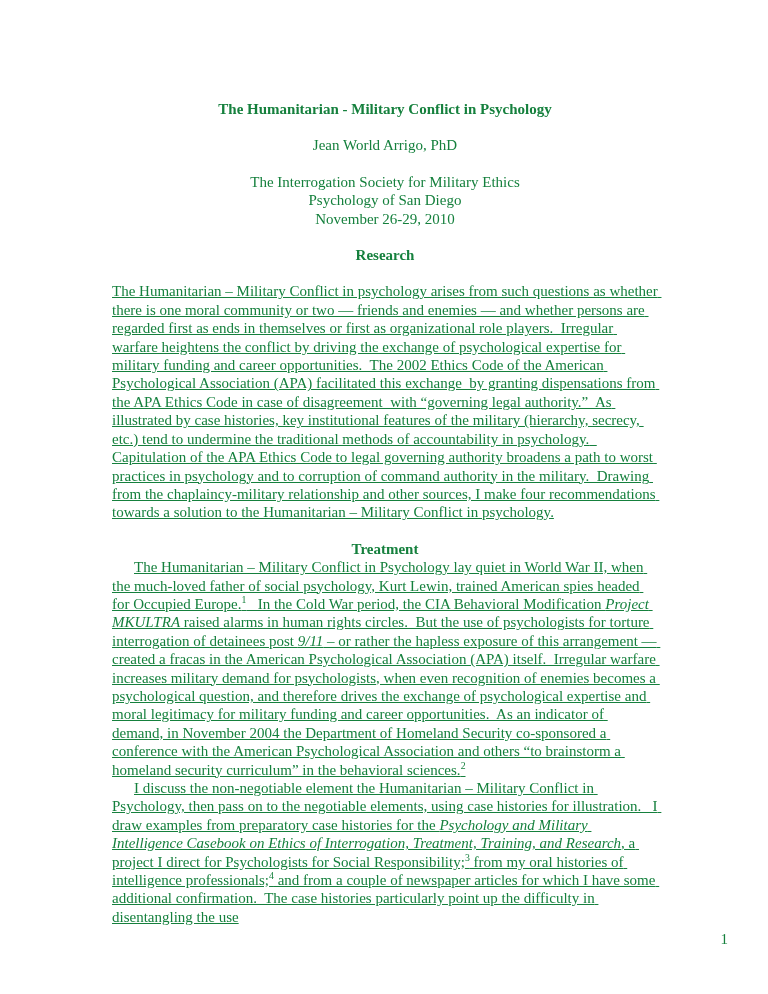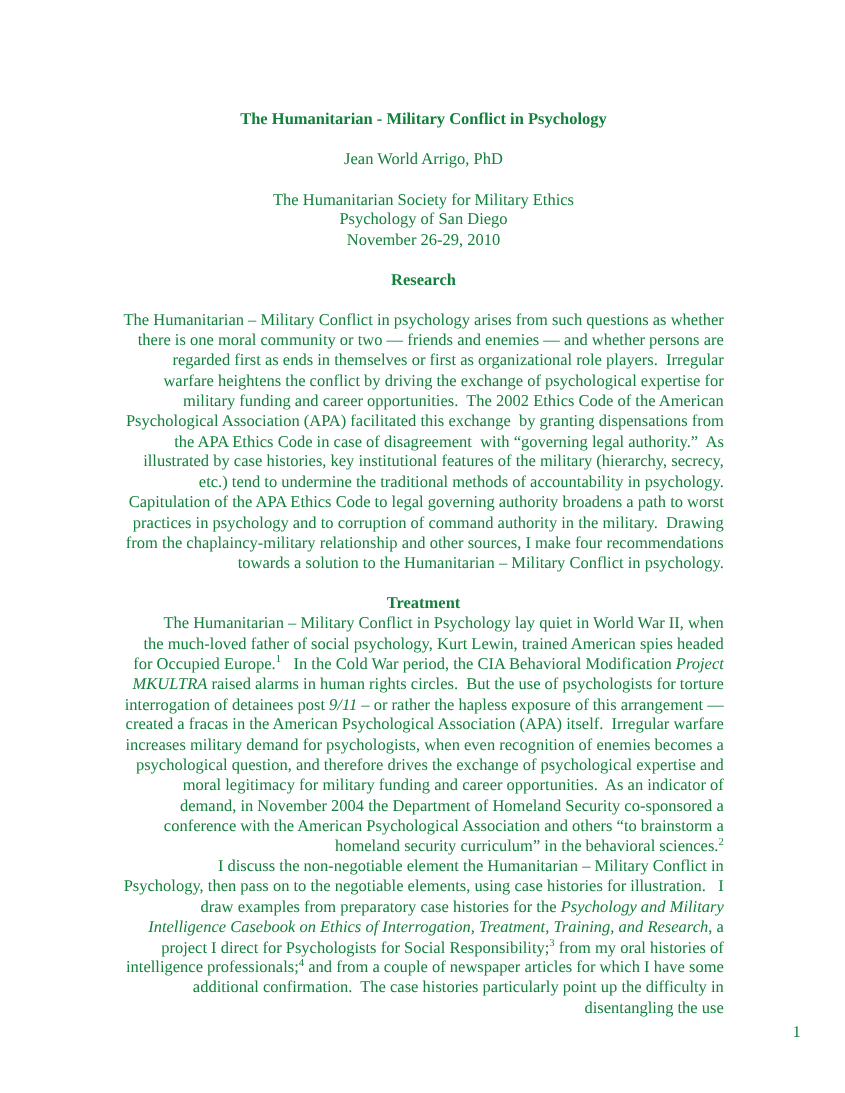--- a/index.html
+++ b/index.html
@@ -37,22 +37,23 @@
   .heading {
     font-weight: bold;
     text-align: center;
     margin: 0 0 18px 0;
   }
   .heading.tight {
     margin-bottom: 0;
   }
   .para {
     margin: 0 0 18px 0;
-    text-align: right;
+    text-align: left;
     white-space: pre-wrap;
+    text-decoration: underline;
   }
   .para.flow {
     margin: 0;
     text-indent: 22px;
   }
   sup {
     font-size: 0.65em;
     vertical-align: super;
     line-height: 0;
   }
@@ -69,21 +70,21 @@
 </head>
 <body>
 
 <div class="page">
 
   <div class="title">The Humanitarian - Military Conflict in Psychology</div>
 
   <div class="author">Jean World Arrigo, PhD</div>
 
   <div class="affiliation">
-    <div>The Humanitarian Society for Military Ethics</div>
+    <div>The Interrogation Society for Military Ethics</div>
     <div>Psychology of San Diego</div>
     <div>November 26-29, 2010</div>
   </div>
 
   <div class="heading">Research</div>
 
   <p class="para"><span>The Humanitarian – Military Conflict in psychology arises from such questions as whether there is one moral community or two — friends and enemies — and whether persons are regarded first as ends in themselves or first as organizational role players.  Irregular warfare heightens the conflict by driving the exchange of psychological expertise for military funding and career opportunities.  The 2002 Ethics Code of the American Psychological Association (APA) facilitated this exchange  by granting dispensations from the APA Ethics Code in case of disagreement  with “governing legal authority.”  As illustrated by case histories, key institutional features of the military (hierarchy, secrecy, etc.) tend to undermine the traditional methods of accountability in psychology.  Capitulation of the APA Ethics Code to legal governing authority broadens a path to worst practices in psychology and to corruption of command authority in the military.  Drawing from the chaplaincy-military relationship and other sources, I make four recommendations towards a solution to the Humanitarian – Military Conflict in psychology.</span></p>
 
   <div class="heading tight">Treatment</div>
 

